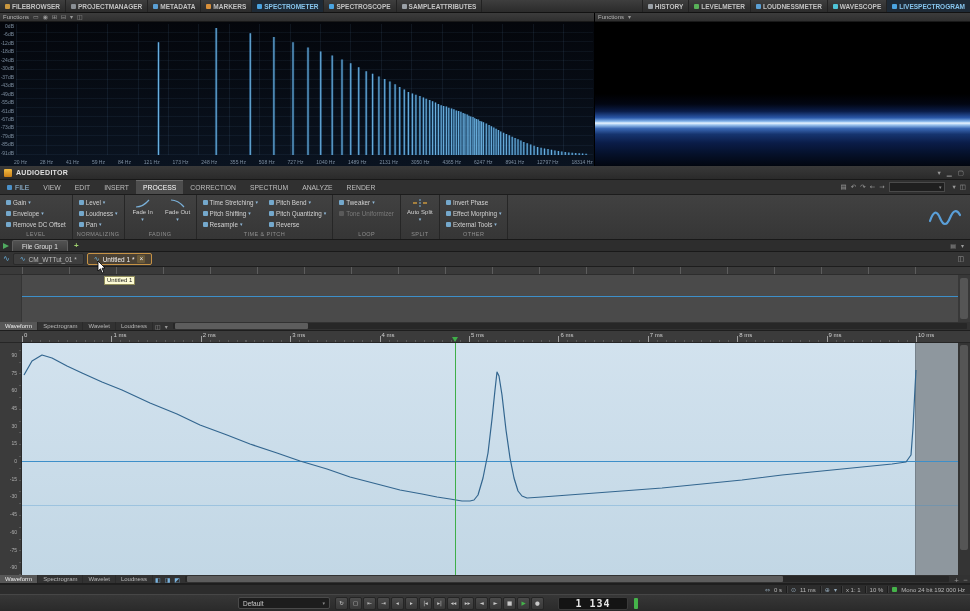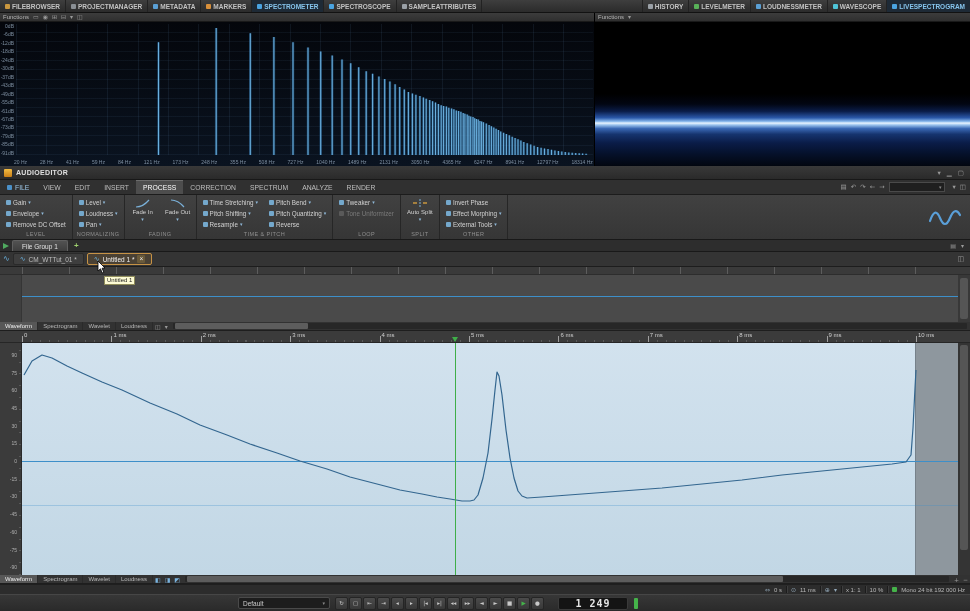--- a/index.html
+++ b/index.html
@@ -788,21 +788,21 @@
         </button>
 
         <button class="tbtn" style="color: rgb(69, 179, 74);">
           <span>▶</span>
         </button>
 
         <button class="tbtn">
           <span>●</span>
         </button>
       </span>
-    <div class="tp-time">1 249</div>
+    <div class="tp-time">1 134</div>
     <div class="tp-led"></div>
   </div>
 
   <div class="tooltip">Untitled 1</div>
   <svg class="cursor-arrow" width="9" height="13" viewBox="0 0 9 13">
     <path d="M1,0 L1,10 L3.5,7.8 L5.2,12 L6.8,11.3 L5.1,7.2 L8,7 Z" fill="#fff" stroke="#000" stroke-width="0.8"></path>
   </svg>
 
 </div>
 

